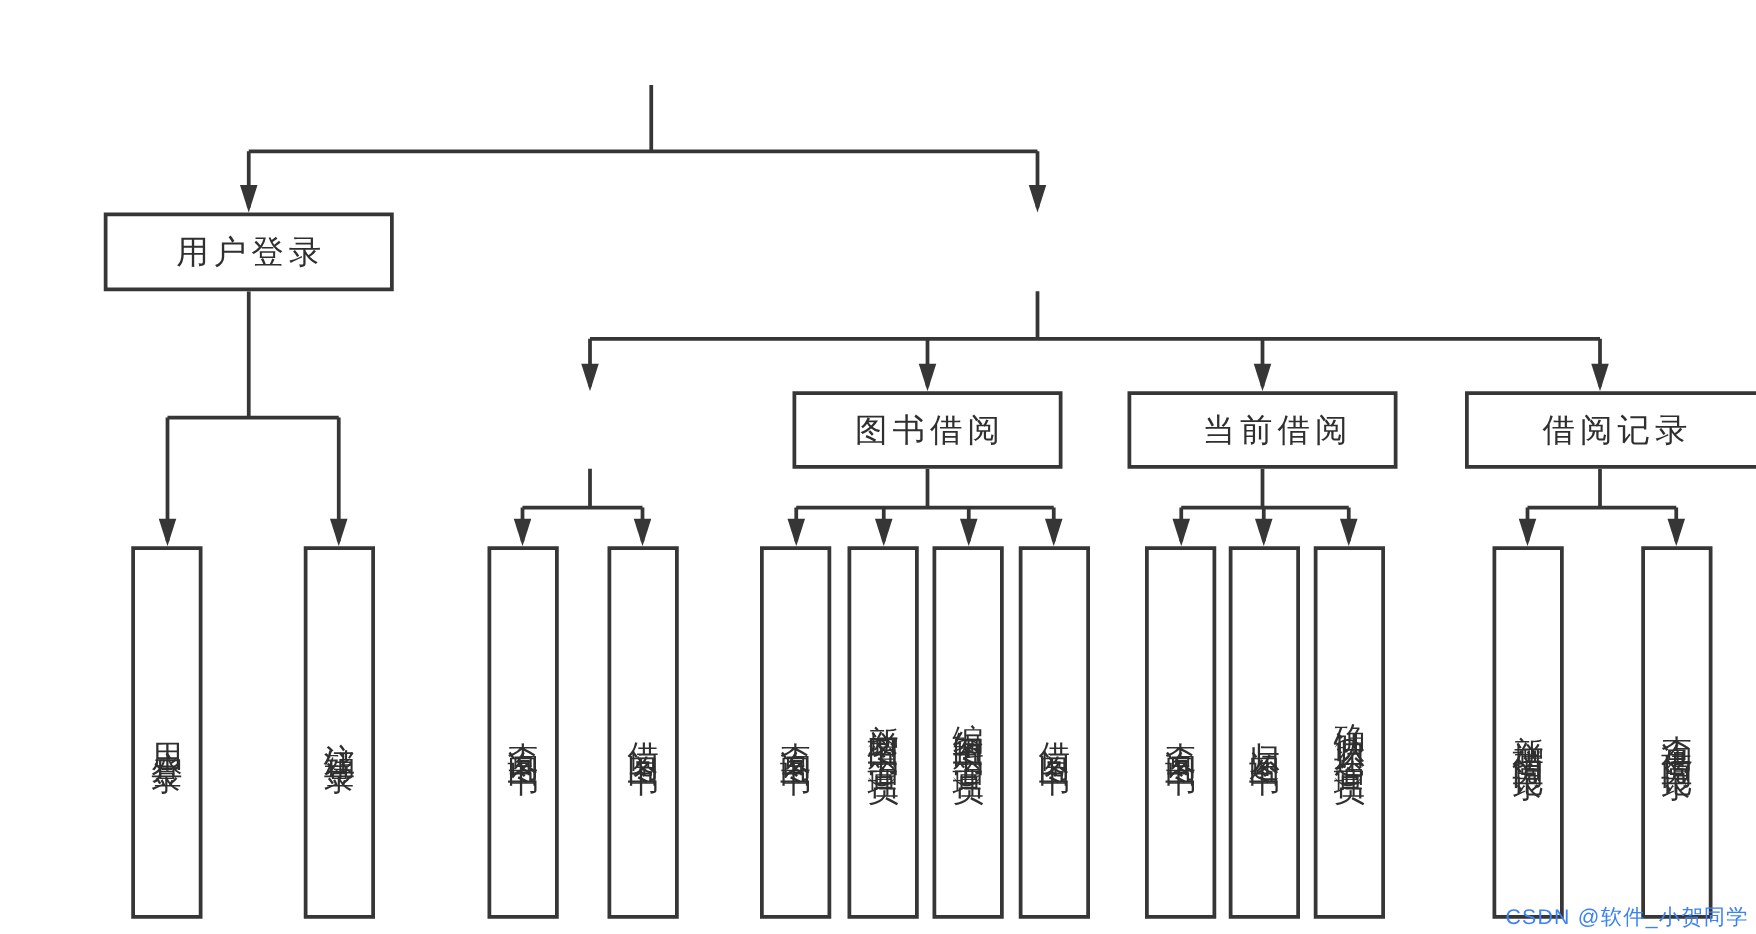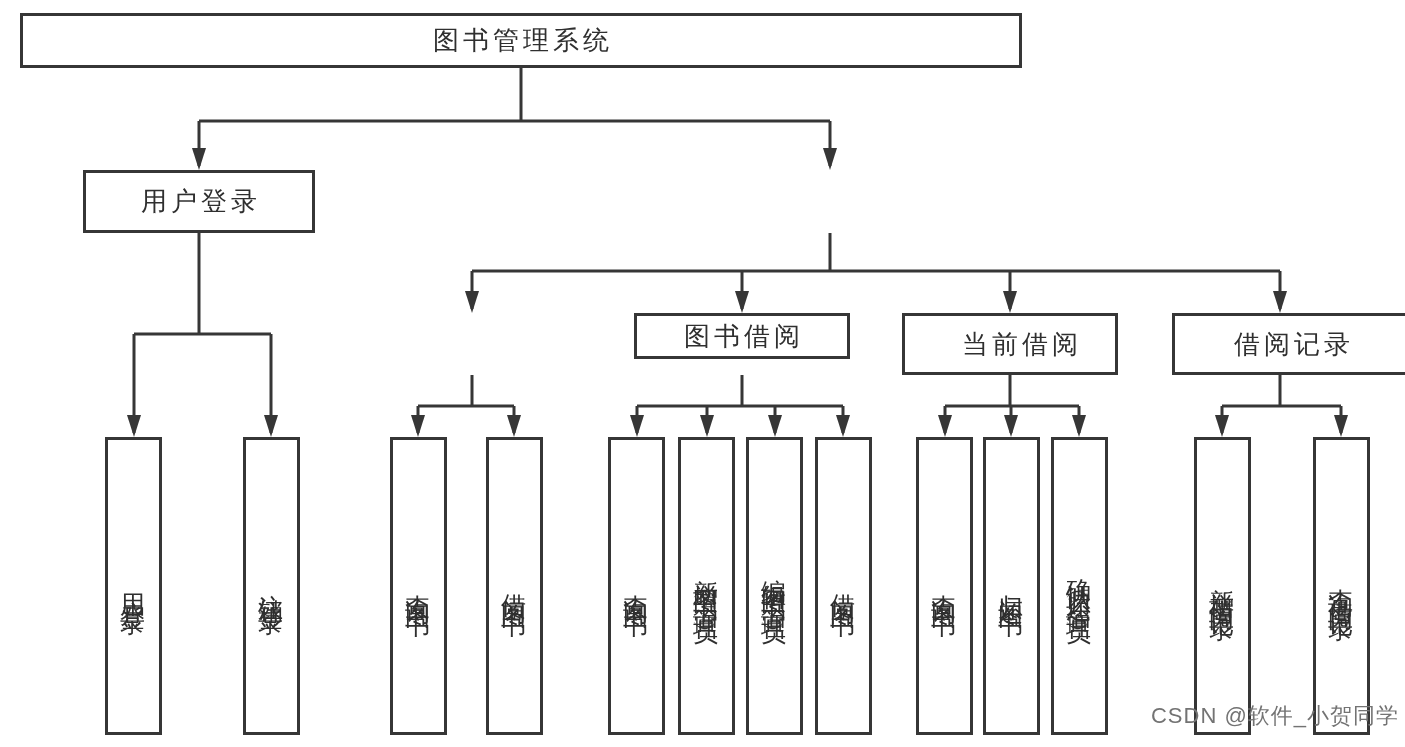--- a/index.html
+++ b/index.html
@@ -31,24 +31,24 @@
   }
   .vbox .lbl {
     writing-mode: vertical-rl;
     font-size: 25px;
     letter-spacing: 6px;
     color: #2f2f2f;
   }
   .watermark {
     position: absolute;
     right: 6px;
-    bottom: 16px;
-    font-size: 22px;
+    bottom: 2px;
+    font-size: 17px;
     letter-spacing: 1px;
-    color: #737373;
+    color: #3b82f6;
     white-space: nowrap;
   }
 </style>
 </head>
 <body>
 
 <div class="canvas">
 
   <svg class="connectors" width="1405" height="747" viewBox="0 0 1405 747">
     <g stroke="#363636" stroke-width="3" fill="none">
@@ -83,29 +83,26 @@
       <polygon points="768,415 782,415 775,437"></polygon>
       <polygon points="836,415 850,415 843,437"></polygon>
       <polygon points="938,415 952,415 945,437"></polygon>
       <polygon points="1004,415 1018,415 1011,437"></polygon>
       <polygon points="1072,415 1086,415 1079,437"></polygon>
       <polygon points="1215,415 1229,415 1222,437"></polygon>
       <polygon points="1334,415 1348,415 1341,437"></polygon>
     </g>
   </svg>
 
-  <div class="box hbox" style="left:20px; top:13px; width:1002px; height:55px;">
-    <span class="lbl">图书管理系统</span>
-  </div>
 
   <div class="box hbox" style="left:83px; top:170px; width:232px; height:63px;">
     <span class="lbl">用户登录</span>
   </div>
 
-  <div class="box hbox" style="left:634px; top:313px; width:216px; height:46px;">
+  <div class="box hbox" style="left:634px; top:313px; width:216px; height:62px;">
     <span class="lbl">图书借阅</span>
   </div>
   <div class="box hbox" style="left:902px; top:313px; width:216px; height:62px;padding-left:20px;">
     <span class="lbl">当前借阅</span>
   </div>
   <div class="box hbox" style="left:1172px; top:313px; width:240px; height:62px;">
     <span class="lbl">借阅记录</span>
   </div>
 
   <div class="box vbox" style="left:105px; top:437px; width:57px; height:298px;">

